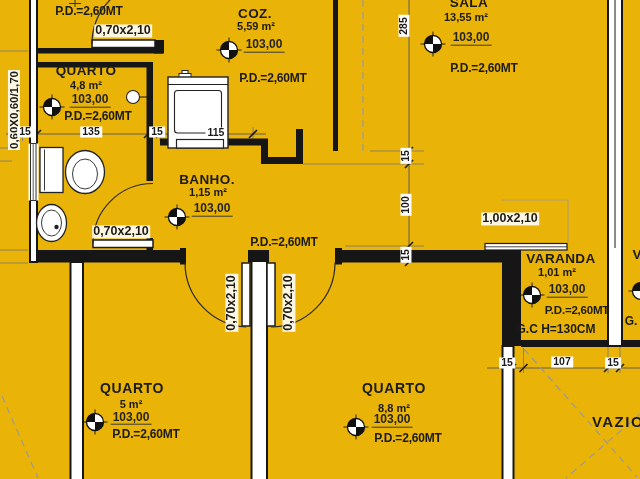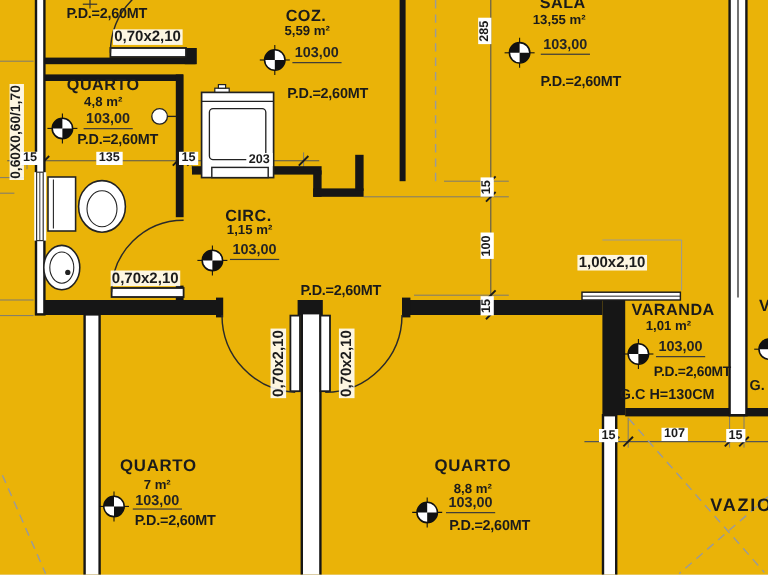--- a/index.html
+++ b/index.html
@@ -195,56 +195,56 @@
   <div class="lbl name" style="left:255px;top:13.5px">COZ.</div>
   <div class="lbl area" style="left:256px;top:27px">5,59 m²</div>
   <div class="lbl lvl-txt" style="left:264px;top:45px">103,00</div>
   <div class="lbl pd" style="left:273px;top:77.5px">P.D.=2,60MT</div>
 
   <div class="lbl name" style="left:469px;top:3px">SALA</div>
   <div class="lbl area" style="left:466px;top:17.5px">13,55 m²</div>
   <div class="lbl lvl-txt" style="left:471px;top:38px">103,00</div>
   <div class="lbl pd" style="left:484px;top:67.5px">P.D.=2,60MT</div>
 
-  <div class="lbl name" style="left:207px;top:180px">CIRC.</div>
+  <div class="lbl name" style="left:207px;top:180px">BANHO.</div>
   <div class="lbl area" style="left:208px;top:193px">1,15 m²</div>
   <div class="lbl lvl-txt" style="left:212px;top:209px">103,00</div>
   <div class="lbl pd" style="left:284px;top:242px">P.D.=2,60MT</div>
 
   <div class="lbl door" style="left:121px;top:231.5px">0,70x2,10</div>
   <div class="lbl door rot" style="left:14px;top:110px;font-size:11.5px">0,60X0,60/1,70</div>
   <div class="lbl door rot" style="left:231.5px;top:303px">0,70x2,10</div>
   <div class="lbl door rot" style="left:288.5px;top:303px">0,70x2,10</div>
   <div class="lbl door" style="left:510px;top:219px">1,00x2,10</div>
 
   <div class="lbl name" style="left:561px;top:259px">VARANDA</div>
   <div class="lbl area" style="left:557px;top:273px">1,01 m²</div>
   <div class="lbl lvl-txt" style="left:567px;top:290px">103,00</div>
   <div class="lbl pd-sm" style="left:577px;top:310px">P.D.=2,60MT</div>
   <div class="lbl gc" style="left:556px;top:329px">G.C H=130CM</div>
 
   <div class="lbl frag" style="left:637px;top:255px">V</div>
   <div class="lbl gc" style="left:631px;top:321px">G.</div>
 
   <div class="lbl name-lg" style="left:132px;top:388px">QUARTO</div>
-  <div class="lbl area" style="left:131px;top:404.5px">7 m²</div>
+  <div class="lbl area" style="left:131px;top:404.5px">5 m²</div>
   <div class="lbl lvl-txt" style="left:131px;top:417.5px">103,00</div>
   <div class="lbl pd" style="left:146px;top:434px">P.D.=2,60MT</div>
 
   <div class="lbl name-lg" style="left:394px;top:388px">QUARTO</div>
   <div class="lbl area" style="left:394px;top:409px">8,8 m²</div>
   <div class="lbl lvl-txt" style="left:392px;top:420px">103,00</div>
   <div class="lbl pd" style="left:408px;top:437.5px">P.D.=2,60MT</div>
 
   <div class="lbl vazio" style="left:618px;top:421.5px">VAZIO</div>
 
   <div class="lbl dim" style="left:25px;top:132px">15</div>
   <div class="lbl dim" style="left:91px;top:132px">135</div>
   <div class="lbl dim" style="left:157px;top:132px">15</div>
-  <div class="lbl dim" style="left:216px;top:133px">203</div>
+  <div class="lbl dim" style="left:216px;top:133px">115</div>
 
   <div class="lbl dim rot" style="left:404px;top:26px">285</div>
   <div class="lbl dim rot" style="left:406px;top:156px">15</div>
   <div class="lbl dim rot" style="left:406px;top:205px">100</div>
   <div class="lbl dim rot" style="left:406px;top:255px">15</div>
 
   <div class="lbl dim" style="left:507px;top:362.5px">15</div>
   <div class="lbl dim" style="left:562px;top:361.5px">107</div>
   <div class="lbl dim" style="left:613px;top:362.5px">15</div>
 

